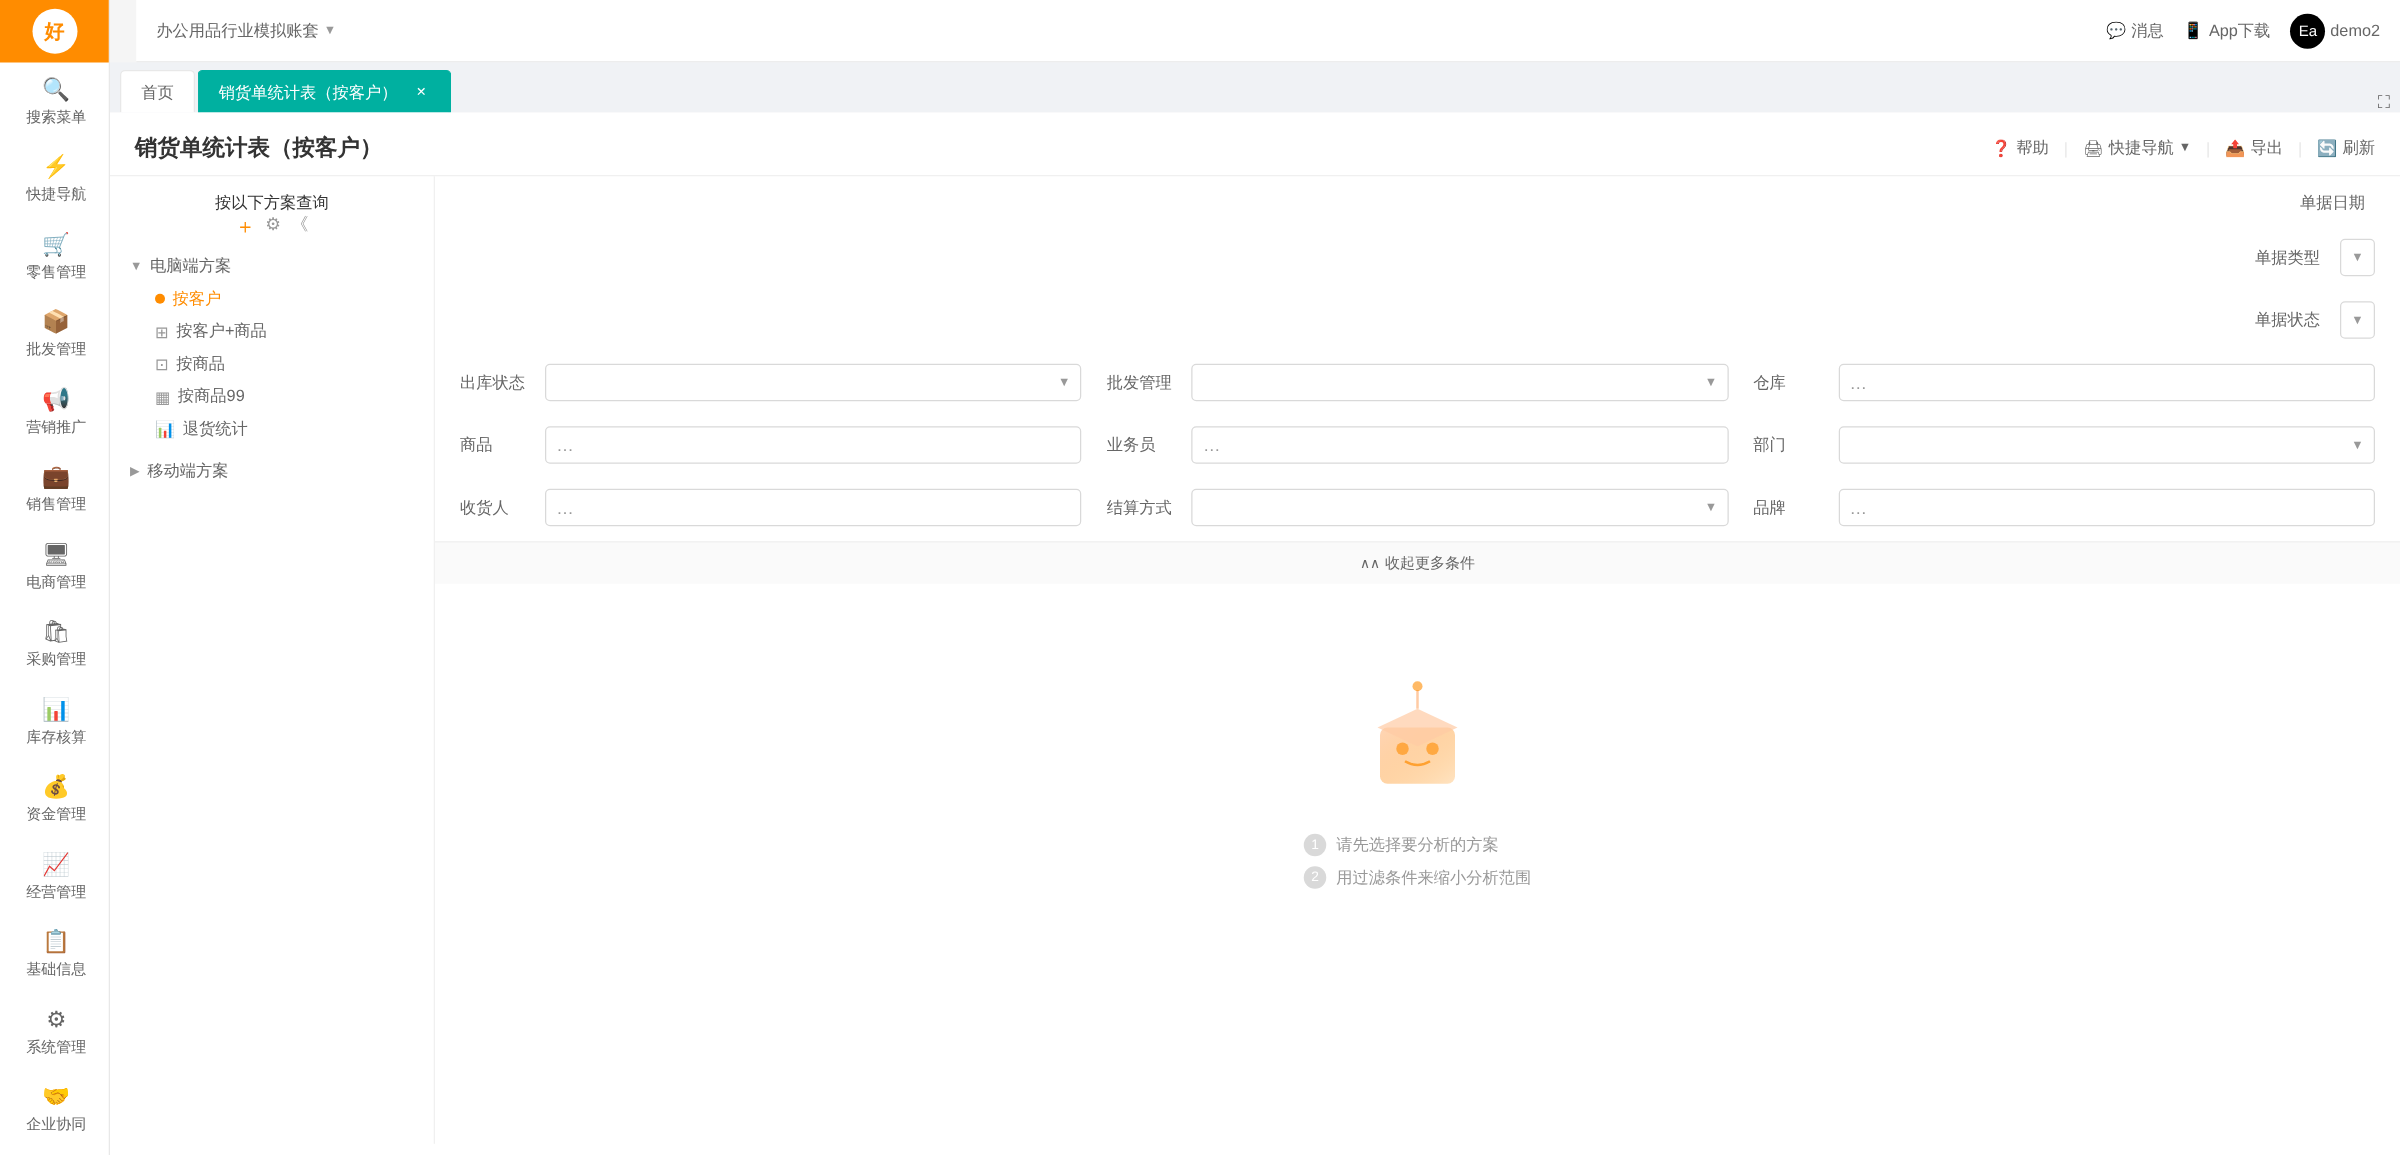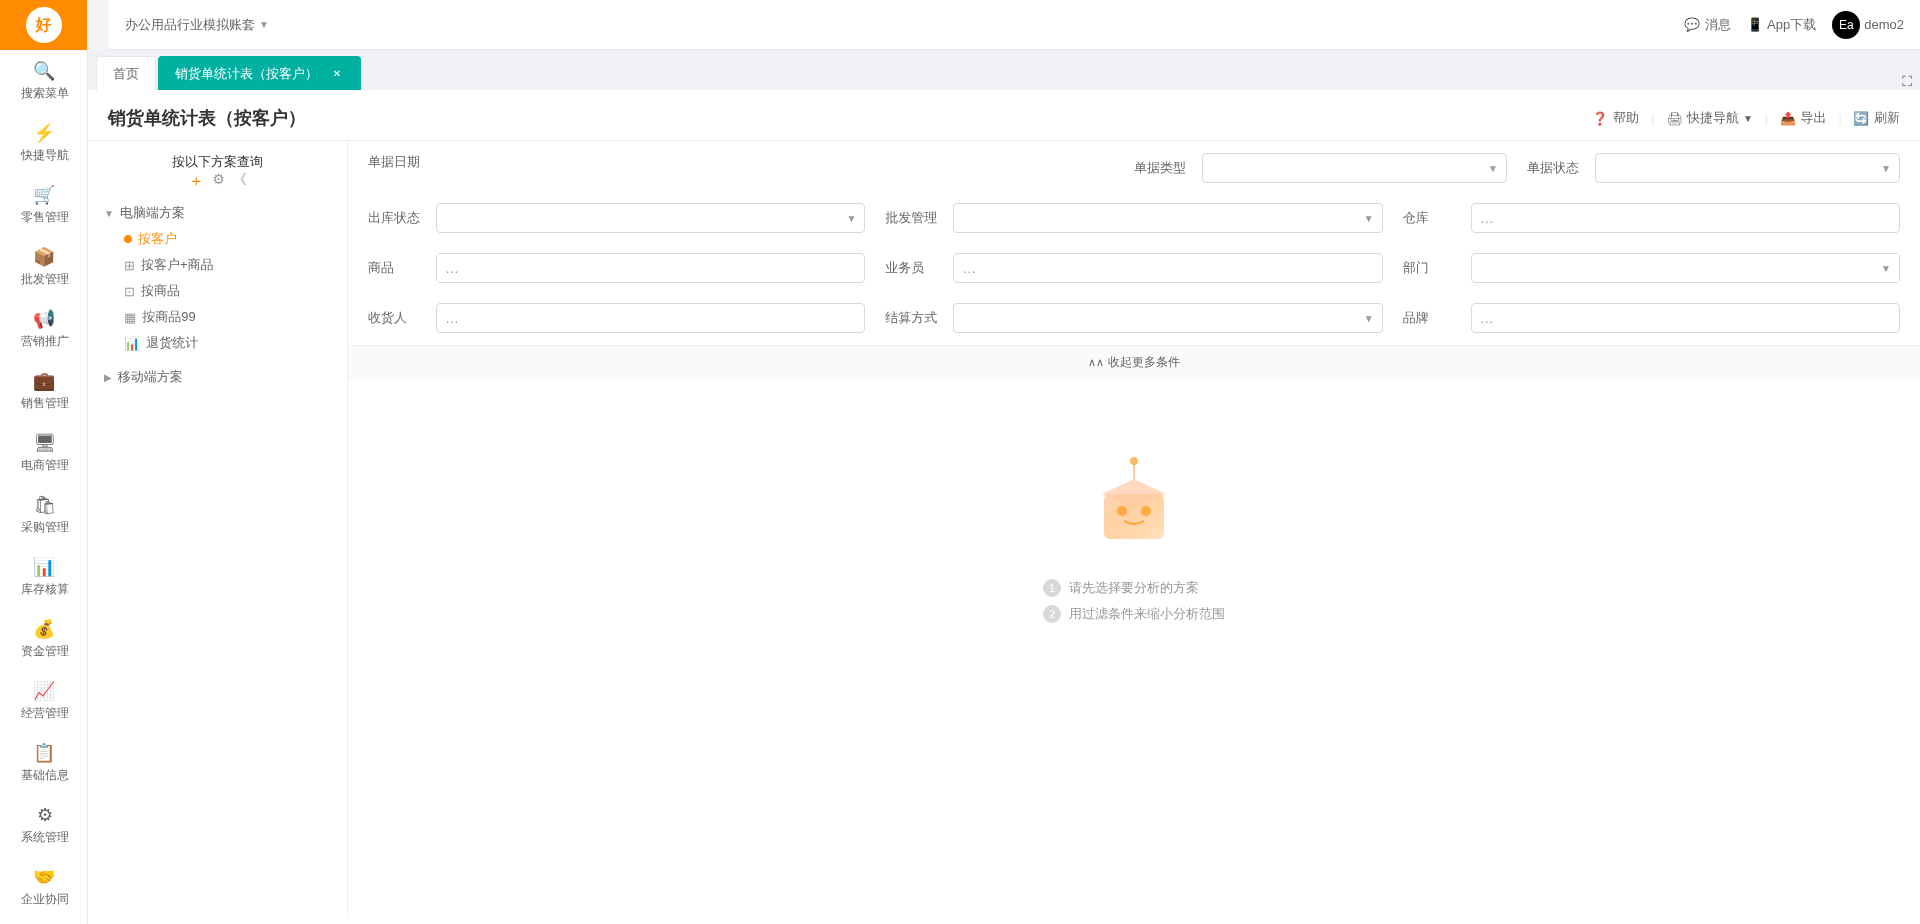--- a/index.html
+++ b/index.html
@@ -268,21 +268,21 @@
             <span class="toggle">▶</span>
             <span>移动端方案</span>
           </div>
         </div>
       </div>
 
       <div class="filter-main">
         <div class="filter-top">
           <div class="filter-fields">
 
-            <div class="filter-row" style="padding: 12px 20px 0 20px; align-items:flex-start;">
+            <div class="filter-row" style="padding: 12px 20px 0 20px; align-items:flex-end;flex-direction:column;">
 
               <div class="filter-item" style="flex:2;">
                 <span class="filter-label">单据日期</span>
               </div>
 
               <div class="filter-item" style="flex:1;">
                 <span class="filter-label">单据类型</span>
                 <div class="select-control">
                   <span></span>
                   <span class="arrow">▼</span>

